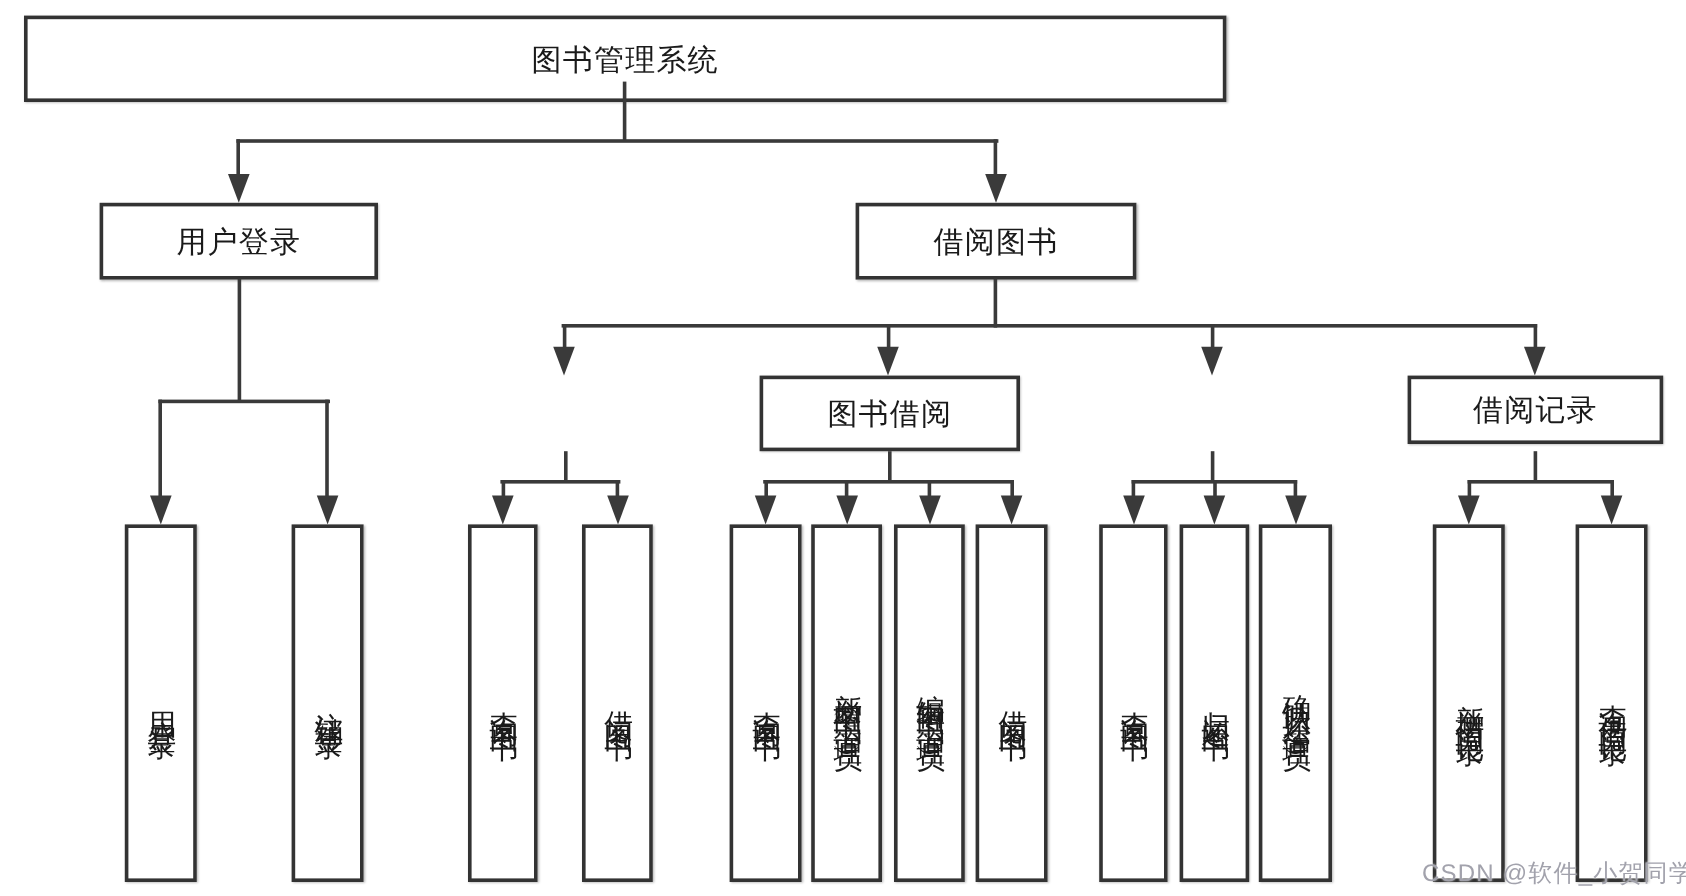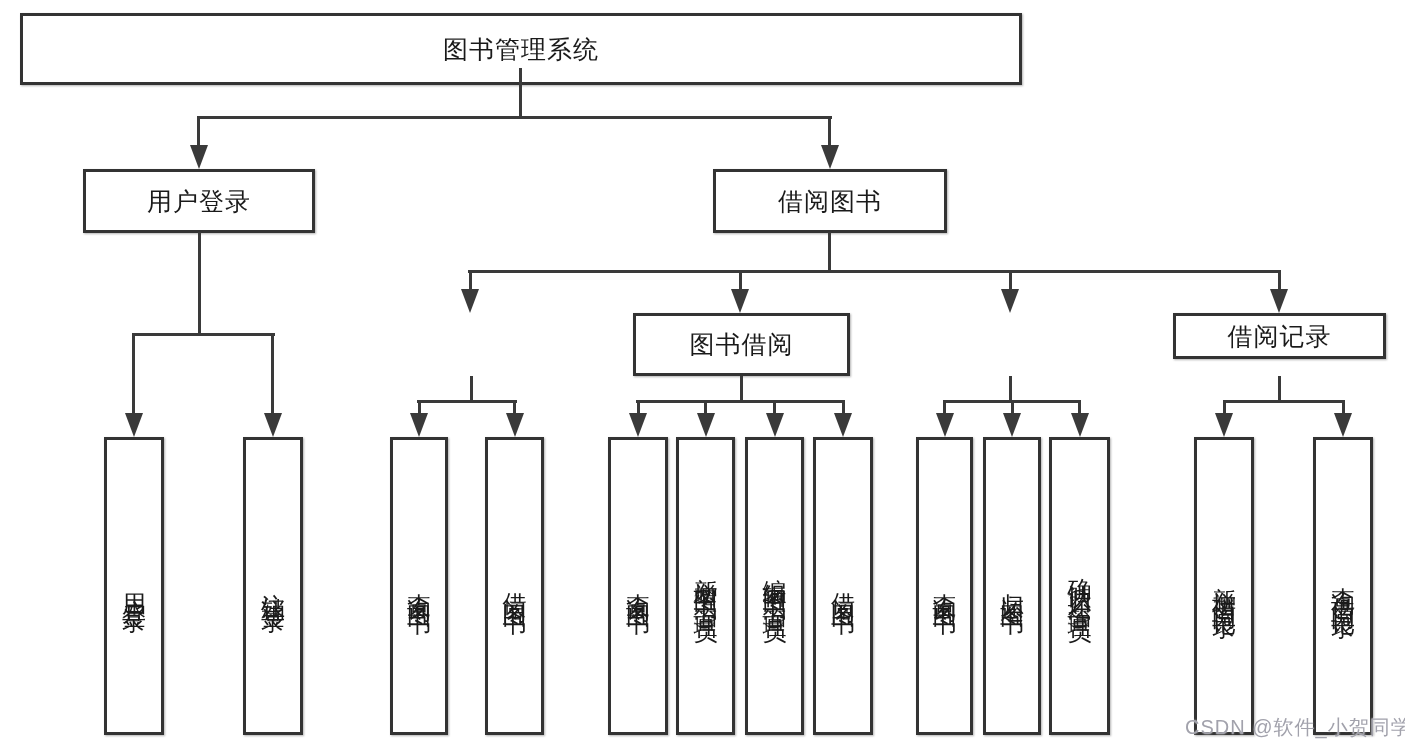--- a/index.html
+++ b/index.html
@@ -91,21 +91,21 @@
   <div class="vl" style="left:739px;top:270px;height:21px;"></div>
   <div class="ar" style="left:731px;top:289px;"></div>
   <div class="vl" style="left:1009px;top:270px;height:21px;"></div>
   <div class="ar" style="left:1001px;top:289px;"></div>
   <div class="vl" style="left:1278px;top:270px;height:21px;"></div>
   <div class="ar" style="left:1270px;top:289px;"></div>
 
   <div class="box hbox" style="left:633px;top:313px;width:217px;height:63px;">
     <span>图书借阅</span>
   </div>
-  <div class="box hbox" style="left:1173px;top:313px;width:213px;height:46px;">
+  <div class="box hbox" style="left:1173px;top:313px;width:213px;height:57px;">
     <span>借阅记录</span>
   </div>
 
   <div class="vl" style="left:470px;top:376px;height:26px;"></div>
   <div class="hl" style="left:417px;top:400px;width:100px;"></div>
   <div class="vl" style="left:418px;top:400px;height:15px;"></div>
   <div class="ar" style="left:410px;top:413px;"></div>
   <div class="vl" style="left:513px;top:400px;height:15px;"></div>
   <div class="ar" style="left:506px;top:413px;"></div>
 

